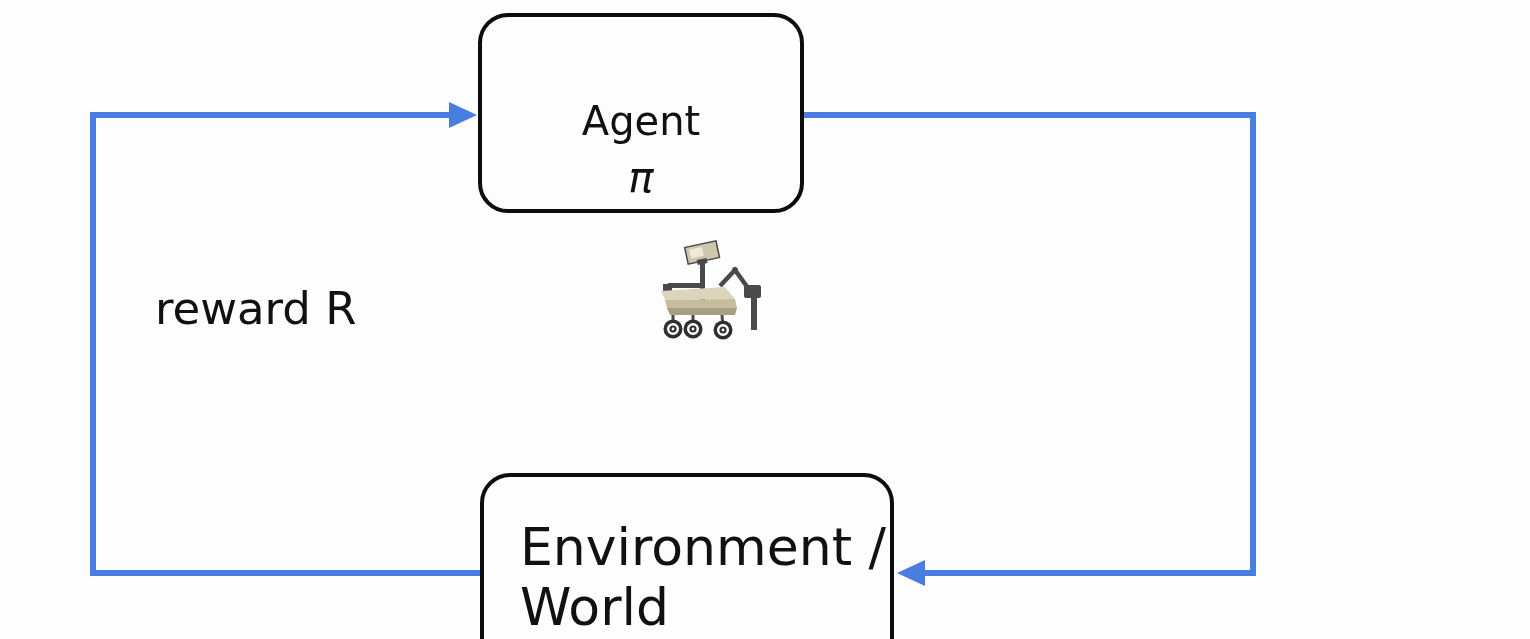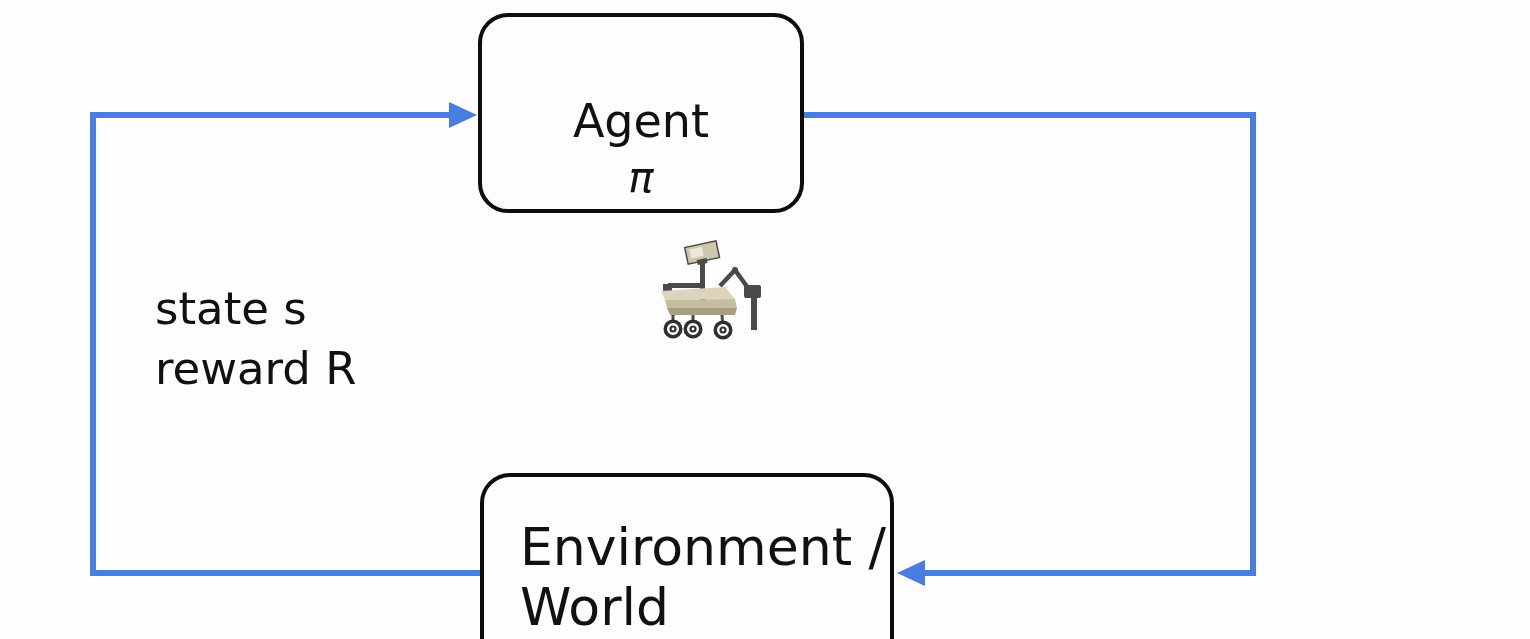--- a/index.html
+++ b/index.html
@@ -30,21 +30,21 @@
   .node {
     position: absolute;
     border: 4px solid var(--box-border, #0d0d0d);
     border-radius: 30px;
     background: var(--background, #fdfdfd);
     box-sizing: border-box;
   }
   .agent-node { left: 478px; top: 13px; width: 326px; height: 200px; }
   .agent-label {
     position: absolute; left: 0; top: 78px; width: 100%;
-    text-align: center; font-size: 46px; line-height: 52px;
+    text-align: center; font-size: 40px; line-height: 52px;
   }
   .policy-symbol {
     position: absolute; left: 0; top: 138px; width: 100%;
     text-align: center; font-size: 42px; line-height: 46px;
     font-style: italic;
   }
   .environment-node { left: 480px; top: 473px; width: 414px; height: 235px; }
   .environment-label {
     position: absolute; left: 36px; top: 40px;
     font-size: 52px; line-height: 60px;
@@ -83,21 +83,20 @@
   </div>
 
   <div class="node environment-node">
     <div class="environment-label">
       <div>Environment /</div>
       <div>World</div>
     </div>
   </div>
 
   <div class="edge-label state-reward-label">
-    <div>state s</div>
     <div>reward R</div>
   </div>
 
   <svg class="rover" viewBox="0 0 112 108">
 
     <rect class="metal" x="45" y="26" width="5" height="38"></rect>
 
     <g transform="rotate(-12 47 16)">
       <rect x="31" y="8" width="32" height="17" fill="var(--rover-camera, #cfc7ab)" stroke="var(--rover-metal, #4a4a4a)" stroke-width="1.5"></rect>
       <rect x="35" y="11" width="13" height="9" fill="var(--rover-camera-lens, #ece8da)"></rect>

